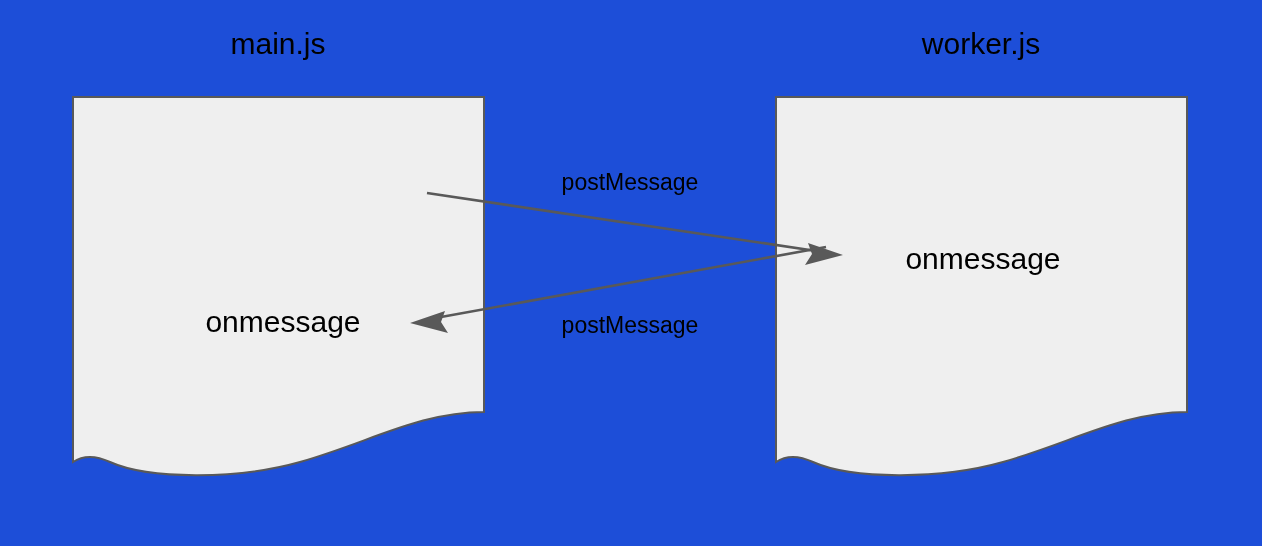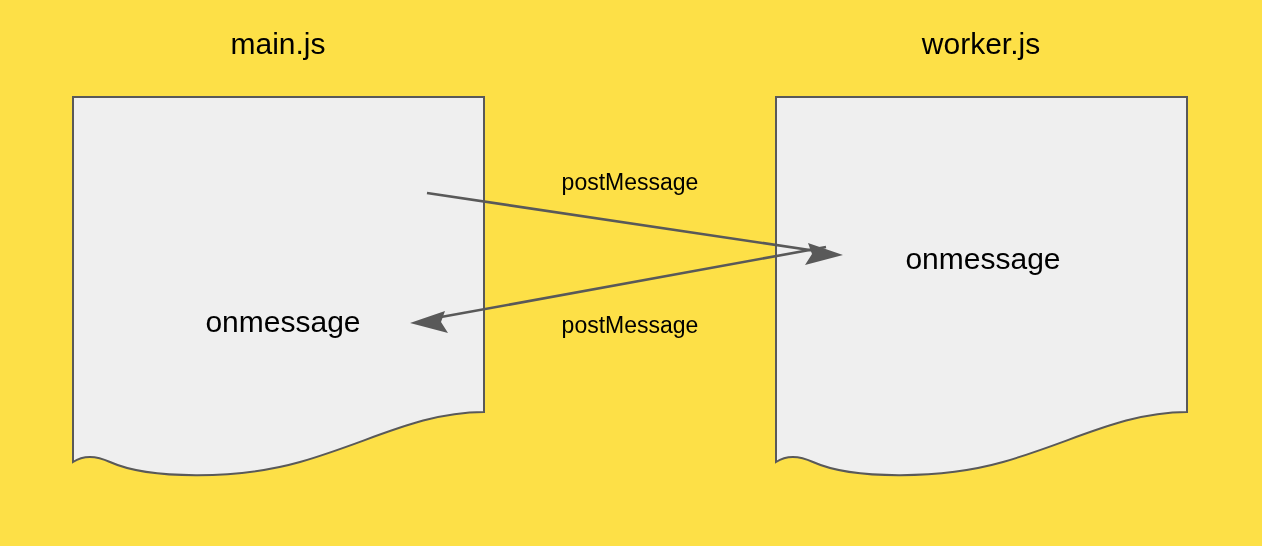--- a/index.html
+++ b/index.html
@@ -9,21 +9,21 @@
     background: #ffffff;
   }
   body {
     font-family: "Liberation Sans", sans-serif;
     -webkit-font-smoothing: antialiased;
   }
   #canvas {
     position: relative;
     width: 1262px;
     height: 546px;
-    background: #fde047;
+    background: #1d4ed8;
     overflow: hidden;
   }
   #diagram-svg {
     position: absolute;
     left: 0;
     top: 0;
     width: 1262px;
     height: 546px;
     display: block;
   }

